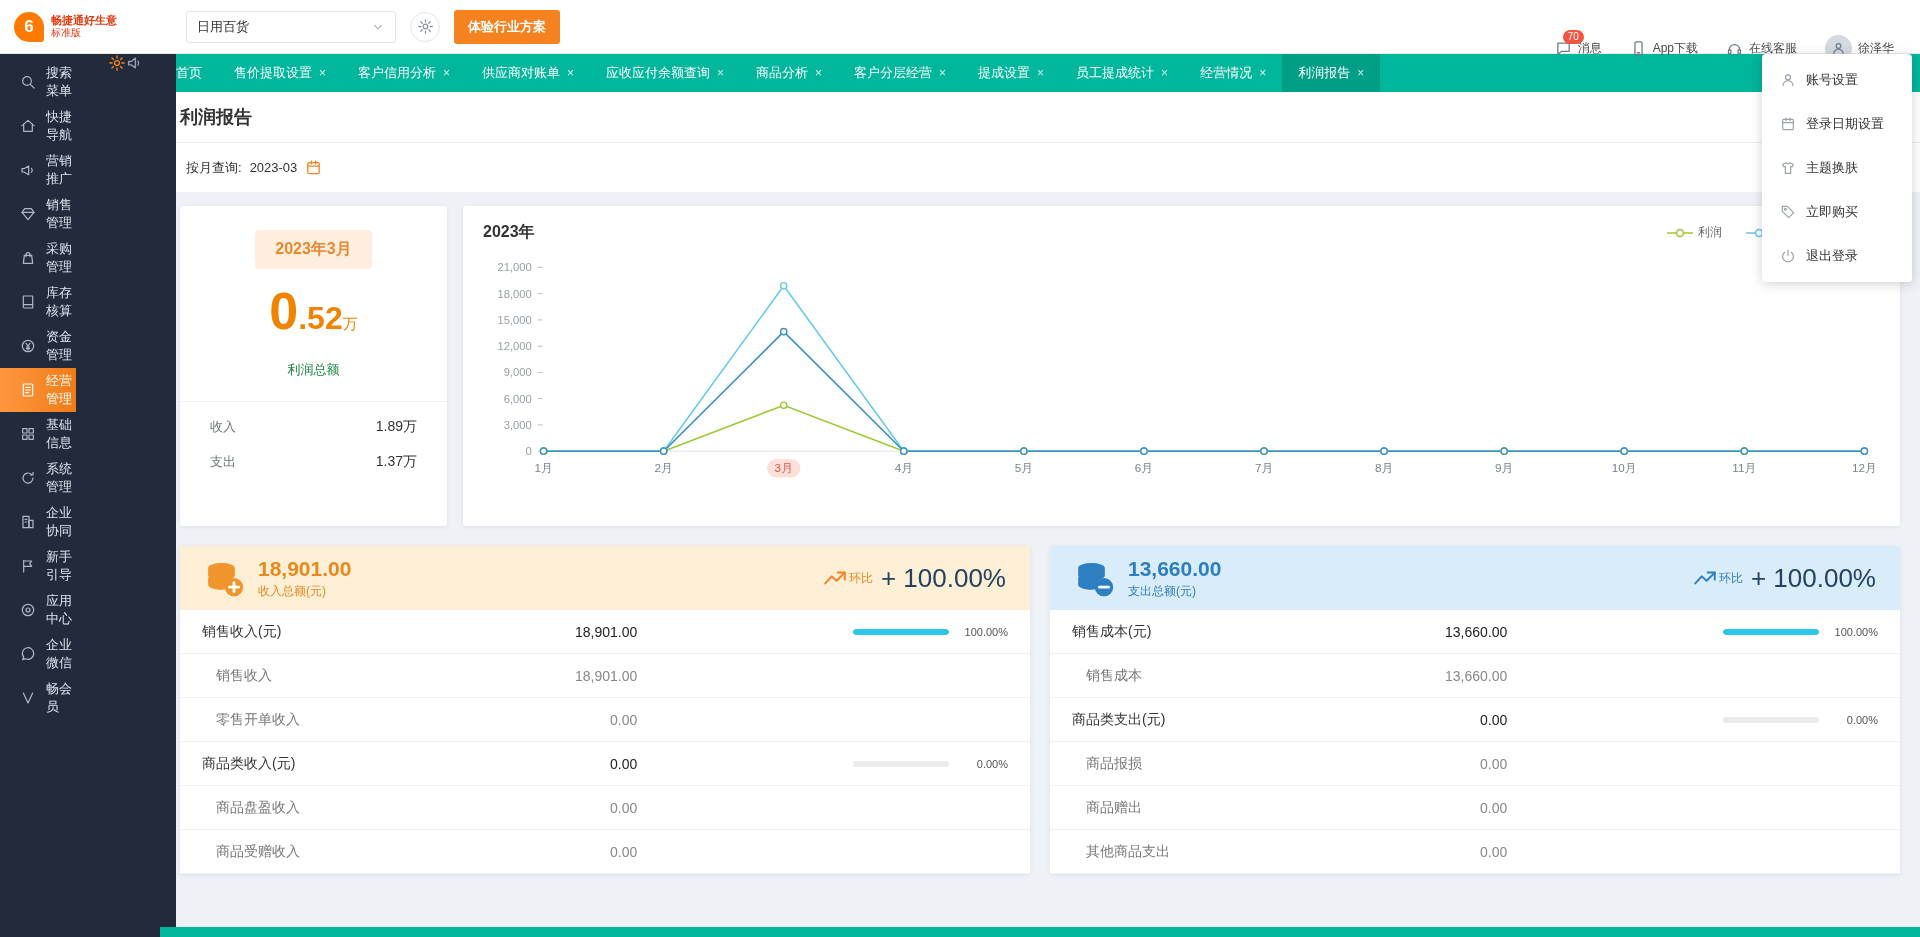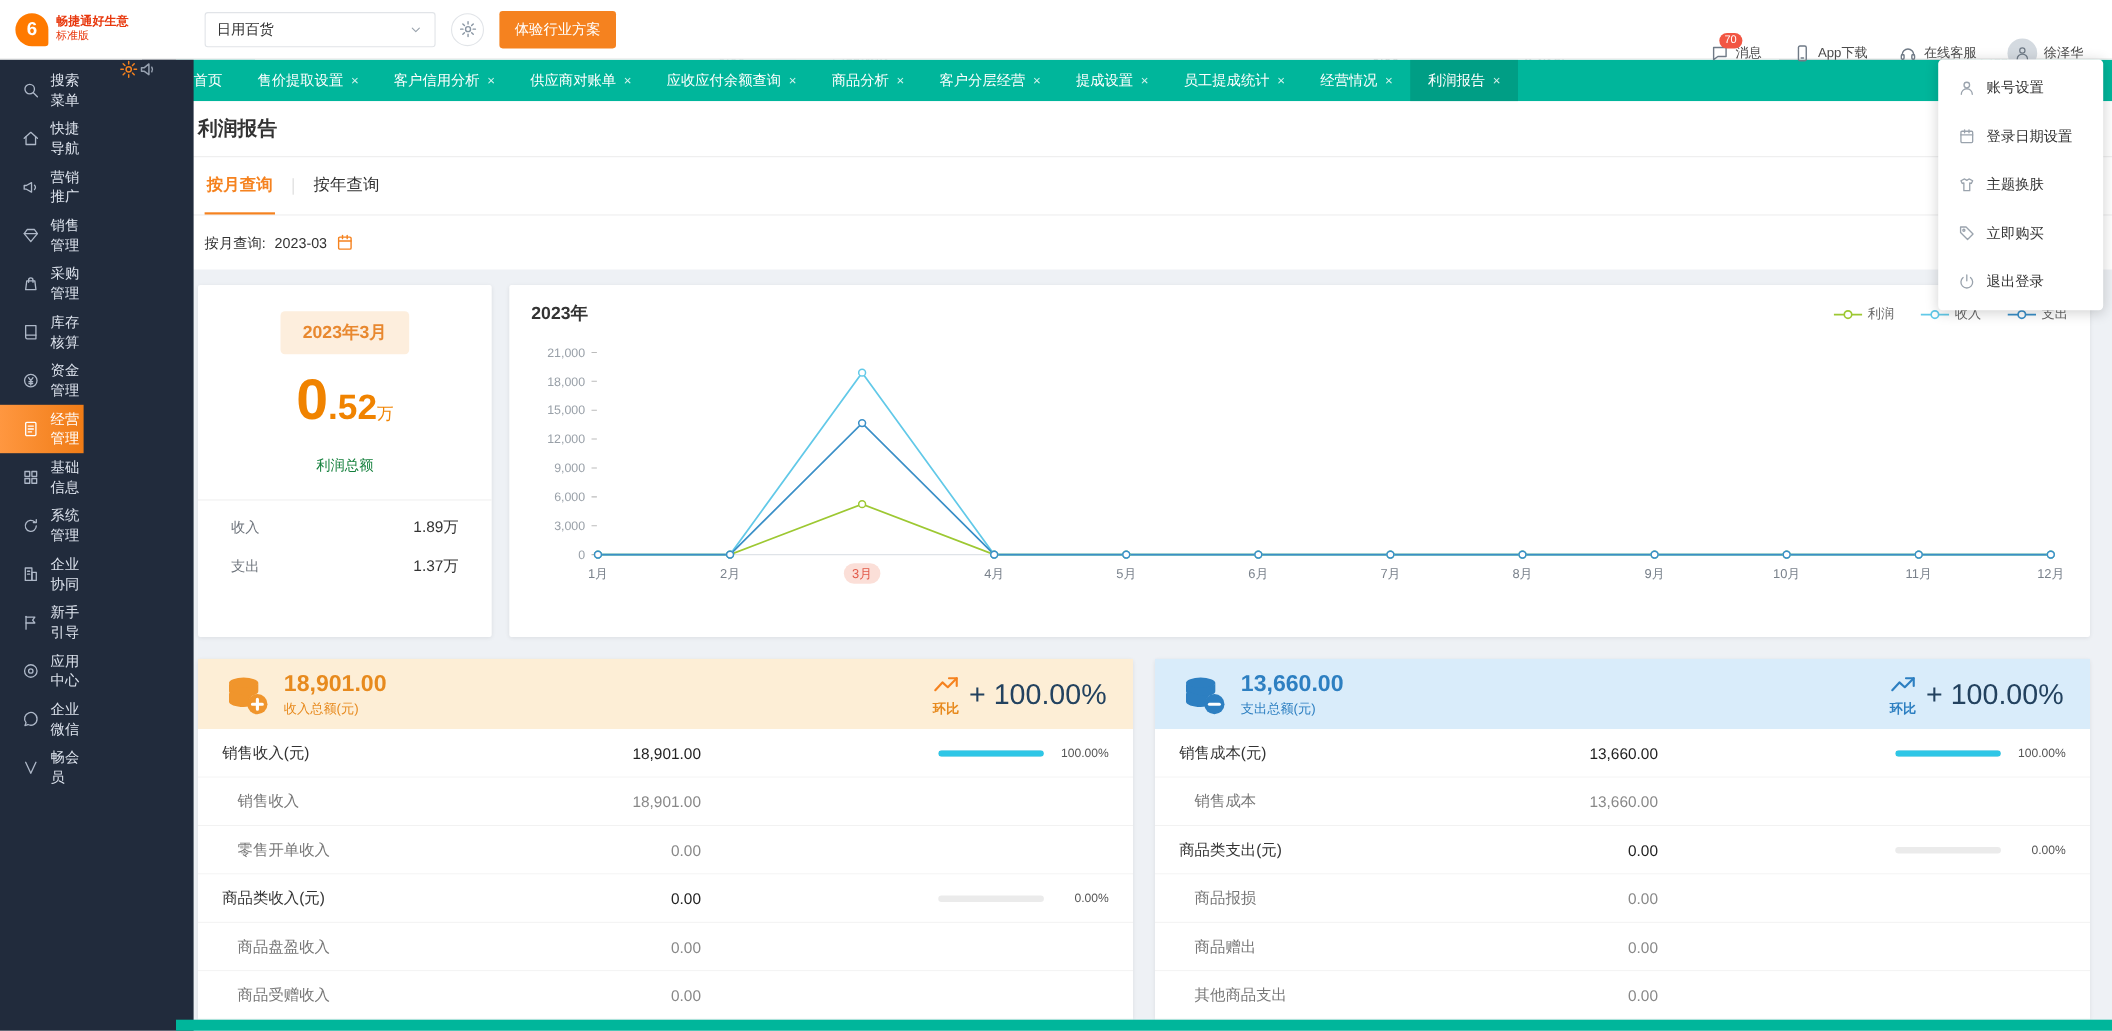--- a/index.html
+++ b/index.html
@@ -18,21 +18,21 @@
   .logo-title{font-size:11px;color:#e8380d;font-weight:bold;white-space:nowrap;}
   .logo-sub{font-size:10px;color:#e8380d;}
   .org-select{margin-left:26px;width:210px;height:32px;border:1px solid #e1e4e8;border-radius:3px;
     background:#fff;display:flex;align-items:center;justify-content:space-between;padding:0 10px;
     font-size:13px;color:#333;cursor:pointer;}
   .org-select .icon{width:14px;height:14px;color:#9aa3ad;}
   .tb-gear{margin-left:14px;width:30px;height:30px;border:1px solid #e1e4e8;border-radius:50%;
     display:flex;align-items:center;justify-content:center;color:#8a96a3;cursor:pointer;}
   .tb-gear .icon{width:17px;height:17px;}
   .trial-btn{margin-left:14px;background:#f5821f;color:#fff;font-size:13px;border:none;
-    padding:8px 14px;border-radius:3px;cursor:pointer;}
+    padding:8px 14px;border-radius:3px;cursor:pointer;font-weight:bold;}
   .tb-right{margin-left:auto;display:flex;align-items:center;gap:28px;padding-right:26px;margin-top:43px;}
   .tb-item{display:flex;align-items:center;gap:6px;font-size:12px;color:#4a4a4a;cursor:pointer;position:relative;}
   .tb-item .icon{width:17px;height:17px;color:#6f7a86;}
   .badge{position:absolute;top:-10px;left:8px;background:#f25643;color:#fff;font-size:10px;
     line-height:14px;padding:0 5px;border-radius:8px;}
   .avatar{width:27px;height:27px;border-radius:50%;background:#d4dae0;display:flex;align-items:center;
     justify-content:center;color:#fff;}
   .avatar .icon{width:15px;height:15px;}
 
   
@@ -95,21 +95,21 @@
   .bc{flex:1;}
   .bc-head{height:64px;display:flex;align-items:center;padding:0 24px;gap:14px;}
   .bc-head-orange{background:#fdeed6;}
   .bc-head-blue{background:#d9ecfa;}
   .icon.big{width:40px;height:40px;}
   .bc-num{font-size:21px;font-weight:bold;}
   .bc-sub{font-size:12px;margin-top:2px;}
   .orange{color:#e78a1e;}
   .blue{color:#2d7fc1;}
   .bc-right{margin-left:auto;display:flex;align-items:center;gap:8px;}
-  .hb-col{display:flex;flex-direction:column;align-items:center;gap:1px;font-weight:bold;}
+  .hb-col{display:flex;flex-direction:row;align-items:center;gap:1px;}
   .icon.trend{width:26px;height:26px;}
   .hb-label{font-size:12px;}
   .hb-value{font-size:26px;color:#23425f;}
   .bc-body{background:#fff;}
   .t-row{display:flex;align-items:center;height:44px;padding:0 22px;border-bottom:1px solid #f2f2f2;font-size:14px;background:#fff;}
   .t-label{flex:0 0 30%;}
   .t-row.l1 .t-label{color:#333;}
   .t-row.l2 .t-label{color:#777;padding-left:14px;}
   .t-value{flex:0 0 24%;text-align:right;}
   .t-row.l1 .t-value{color:#222;}
@@ -401,25 +401,20 @@
       <div class="tab active">
         <span>利润报告</span>
         <span class="close">×</span>
       </div>
     </nav>
 
   <div class="title-row">
     <h1>利润报告</h1>
   </div>
 
-  <div class="subtab-row">
-    <span class="subtab active">按月查询</span>
-    <span class="subtab-div"></span>
-    <span class="subtab">按年查询</span>
-  </div>
 
   <div class="filter-row">
     <span class="filter-label">按月查询:</span>
     <span class="filter-value">2023-03</span>
     <span class="icon">
         <svg viewBox="0 0 24 24" fill="none" stroke="currentColor" stroke-width="1.8" stroke-linecap="round" stroke-linejoin="round">
           <rect x="4" y="5" width="16" height="15.5" rx="1.5"></rect>
           <line x1="4" y1="10" x2="20" y2="10"></line>
           <line x1="9" y1="3" x2="9" y2="7"></line>
           <line x1="15" y1="3" x2="15" y2="7"></line>

